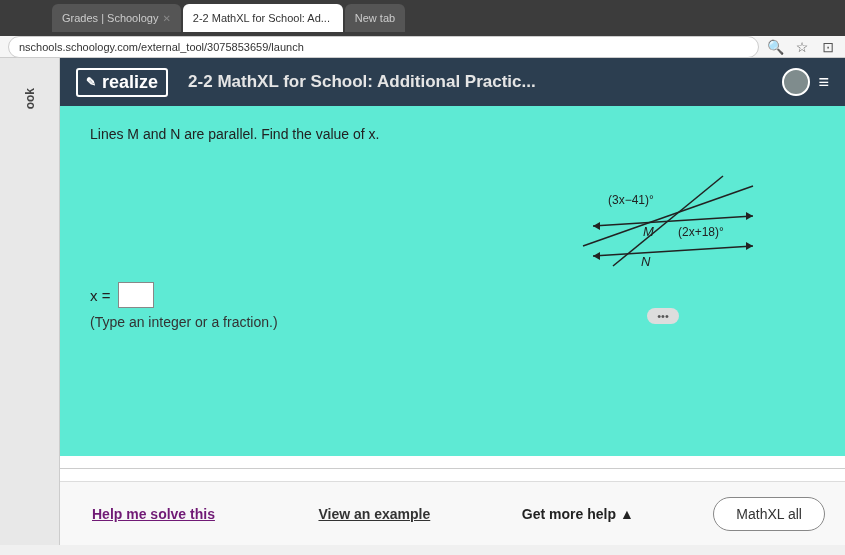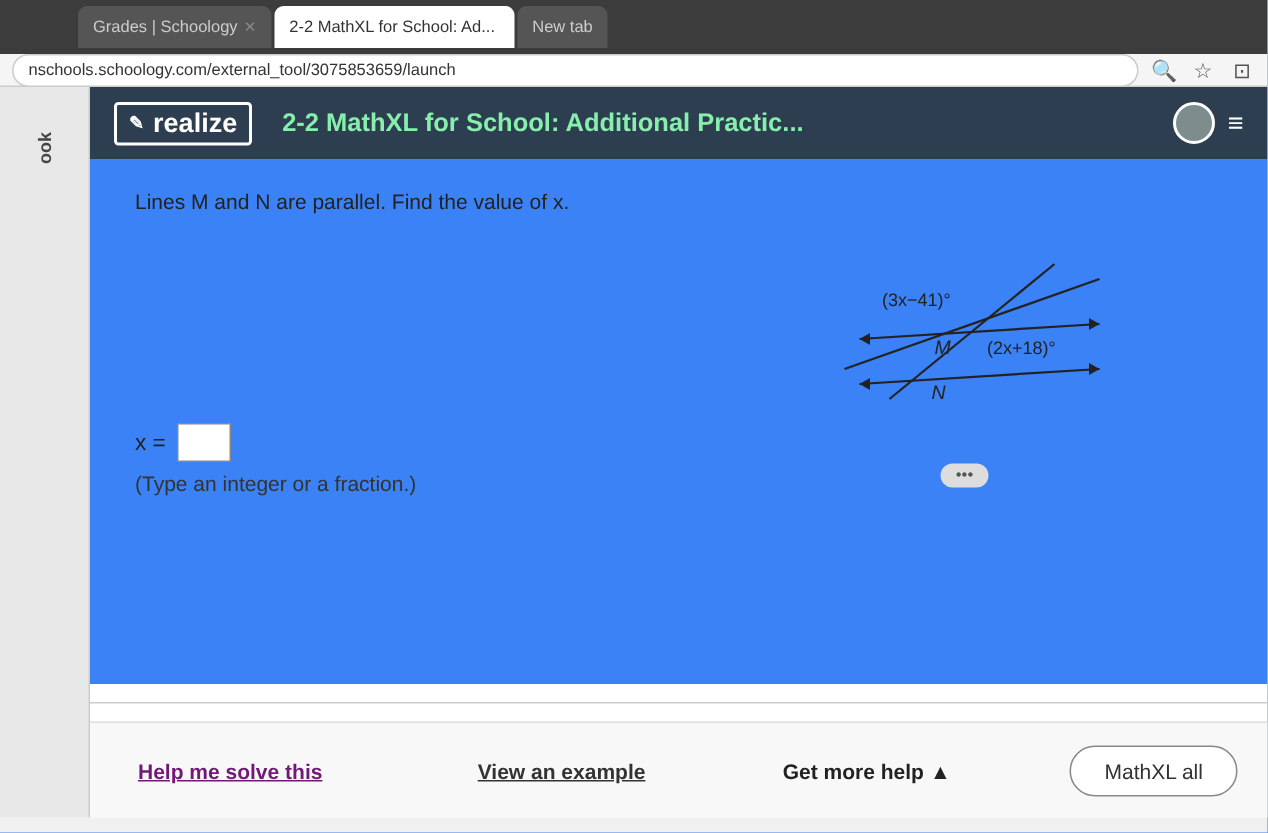--- a/index.html
+++ b/index.html
@@ -143,21 +143,21 @@
       font-weight: bold;
       border: 2px solid white;
       padding: 2px 8px;
       border-radius: 3px;
       min-width: 90px;
     }
     .realize-logo .edit-icon {
       font-size: 12px;
     }
     .page-title {
-      color: #86efac;
+      color: #e5e5e5;
       font-size: 17px;
       font-weight: bold;
       flex: 1;
     }
     .header-right {
       display: flex;
       align-items: center;
       gap: 8px;
     }
     .avatar-circle {
@@ -170,35 +170,35 @@
     .menu-icon {
       color: white;
       font-size: 18px;
       cursor: pointer;
     }
 
     
     .problem-area {
       flex: 1;
       padding: 20px 30px 10px 30px;
-      background: #3b82f6;
+      background: #5eead4;
       position: relative;
     }
 
     .problem-statement {
       font-size: 14px;
       color: #222;
       margin-bottom: 20px;
     }
 
     
     .diagram-container {
       position: absolute;
       top: 30px;
-      right: 92px;
+      right: 72px;
       width: 220px;
       height: 180px;
     }
 
     
     .answer-area {
       margin-top: 140px;
       display: flex;
       align-items: center;
       gap: 8px;

